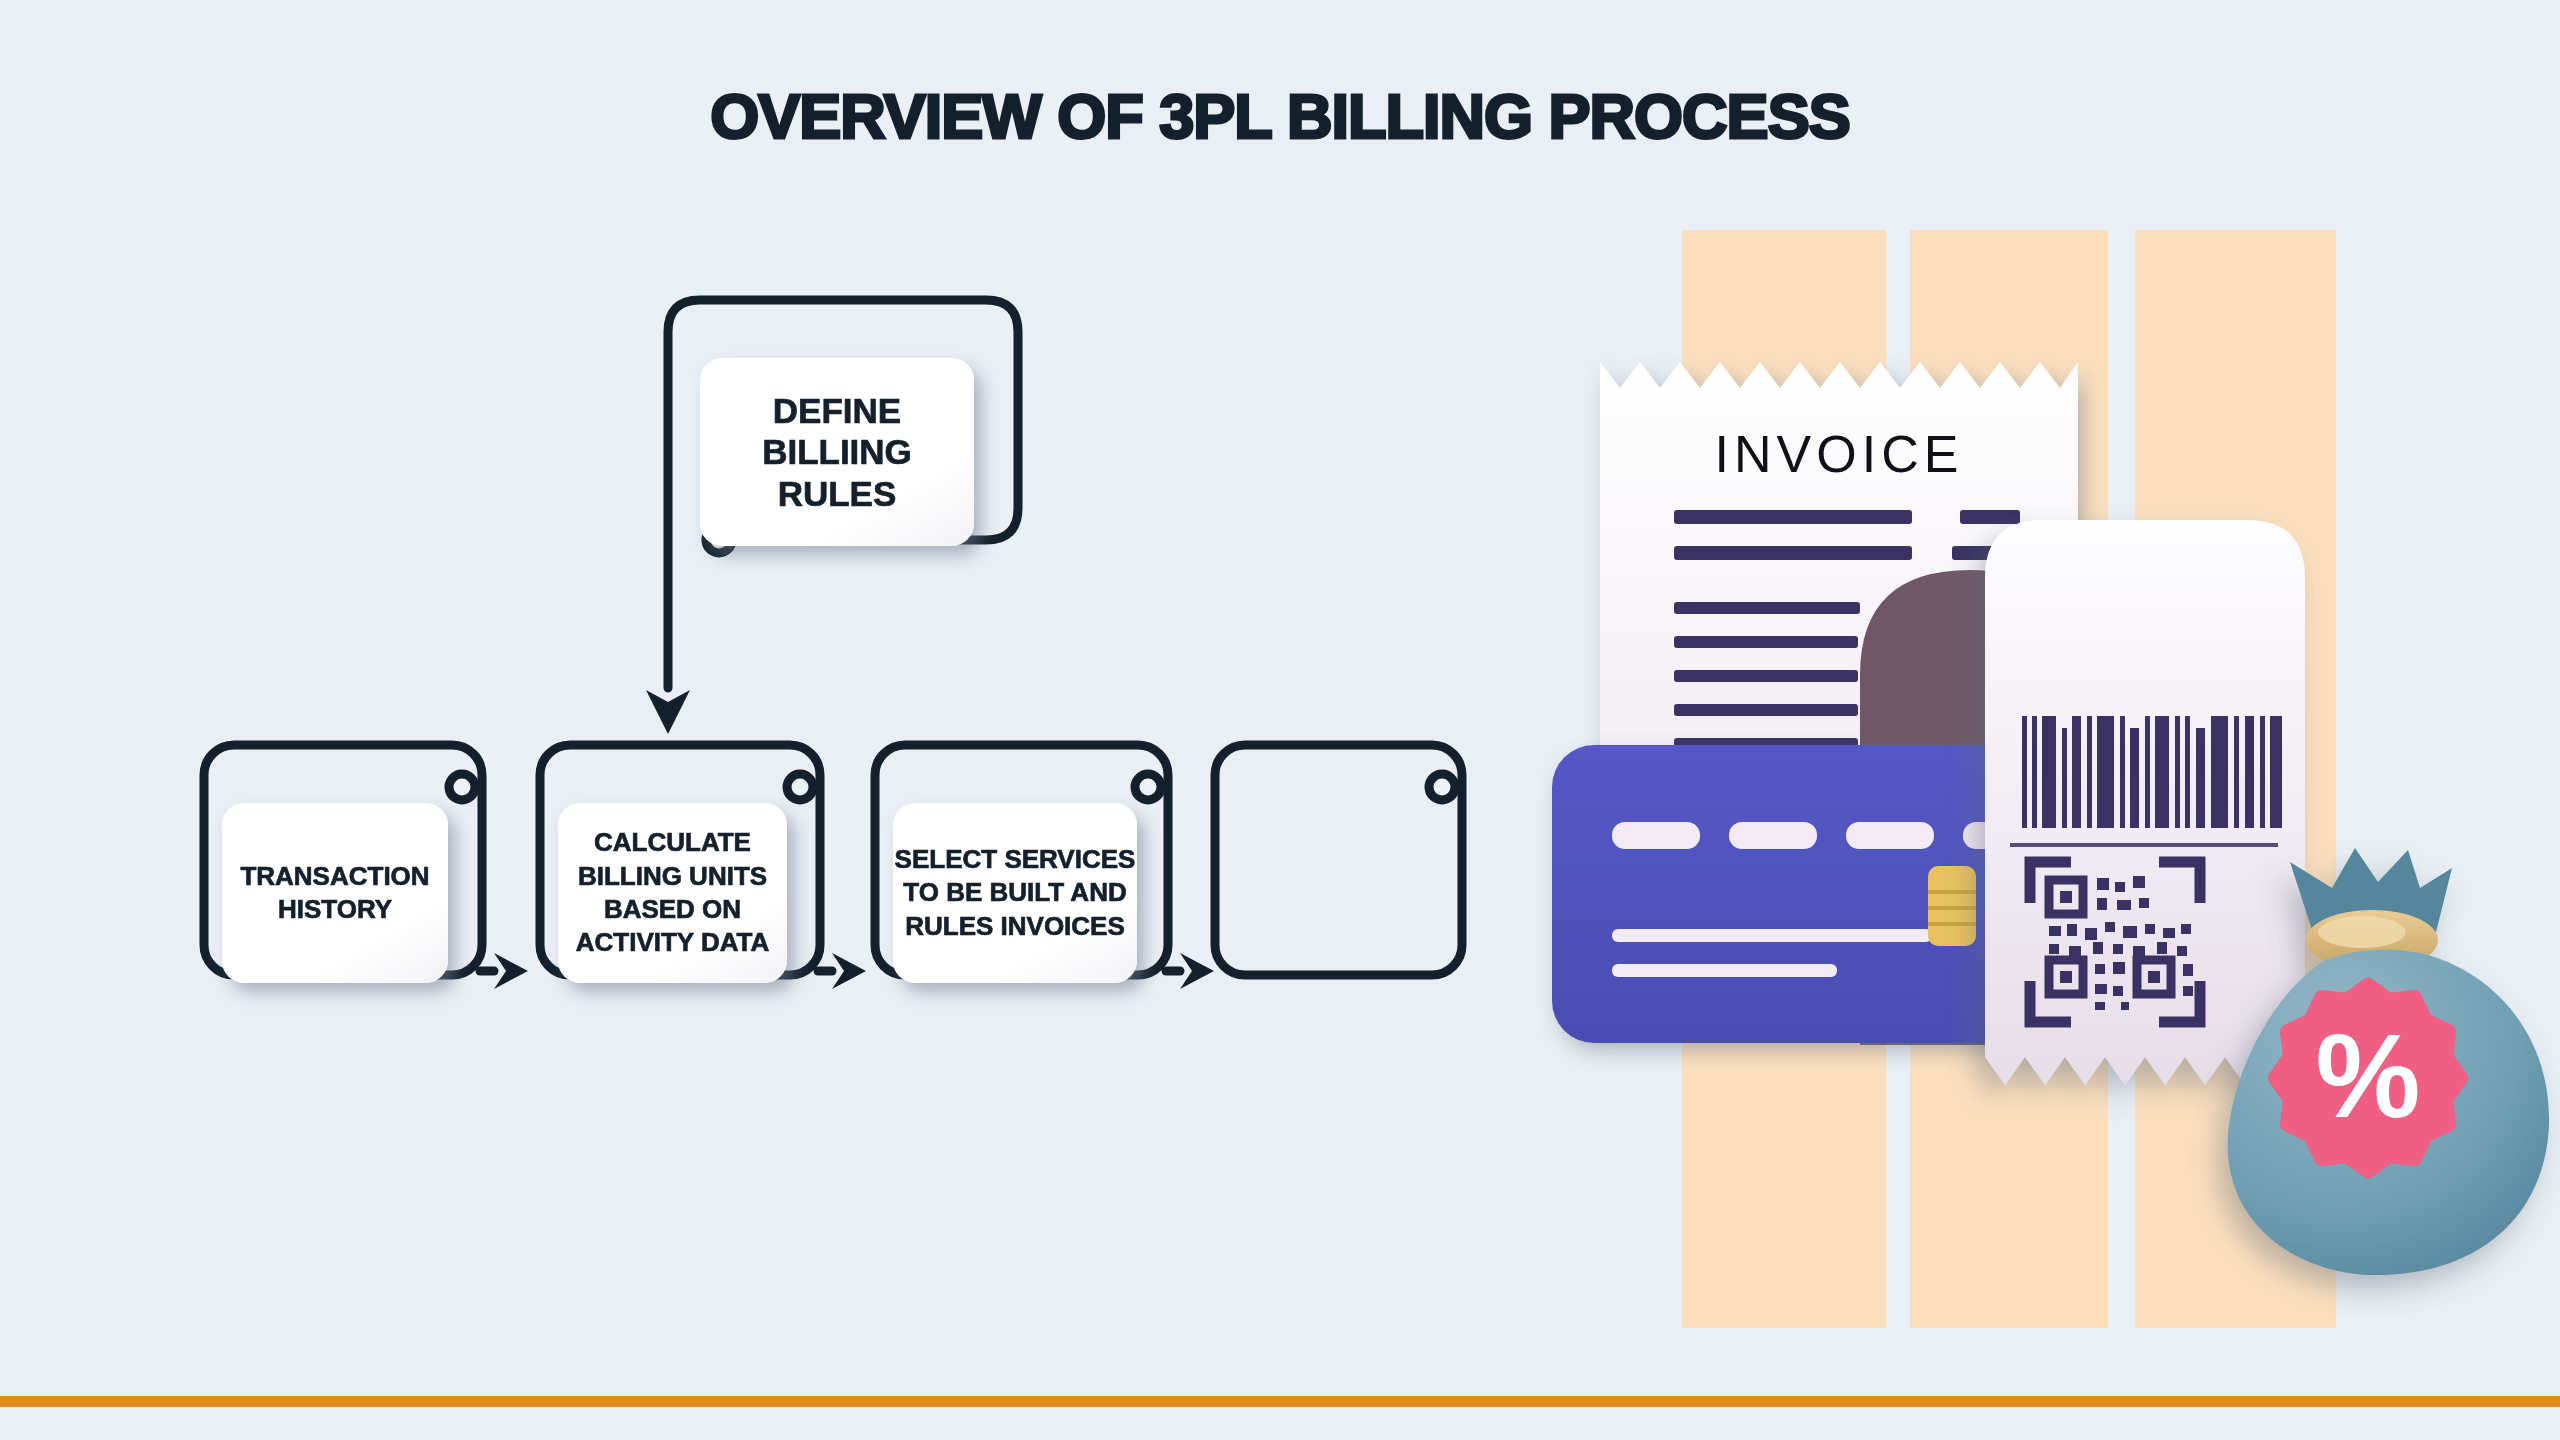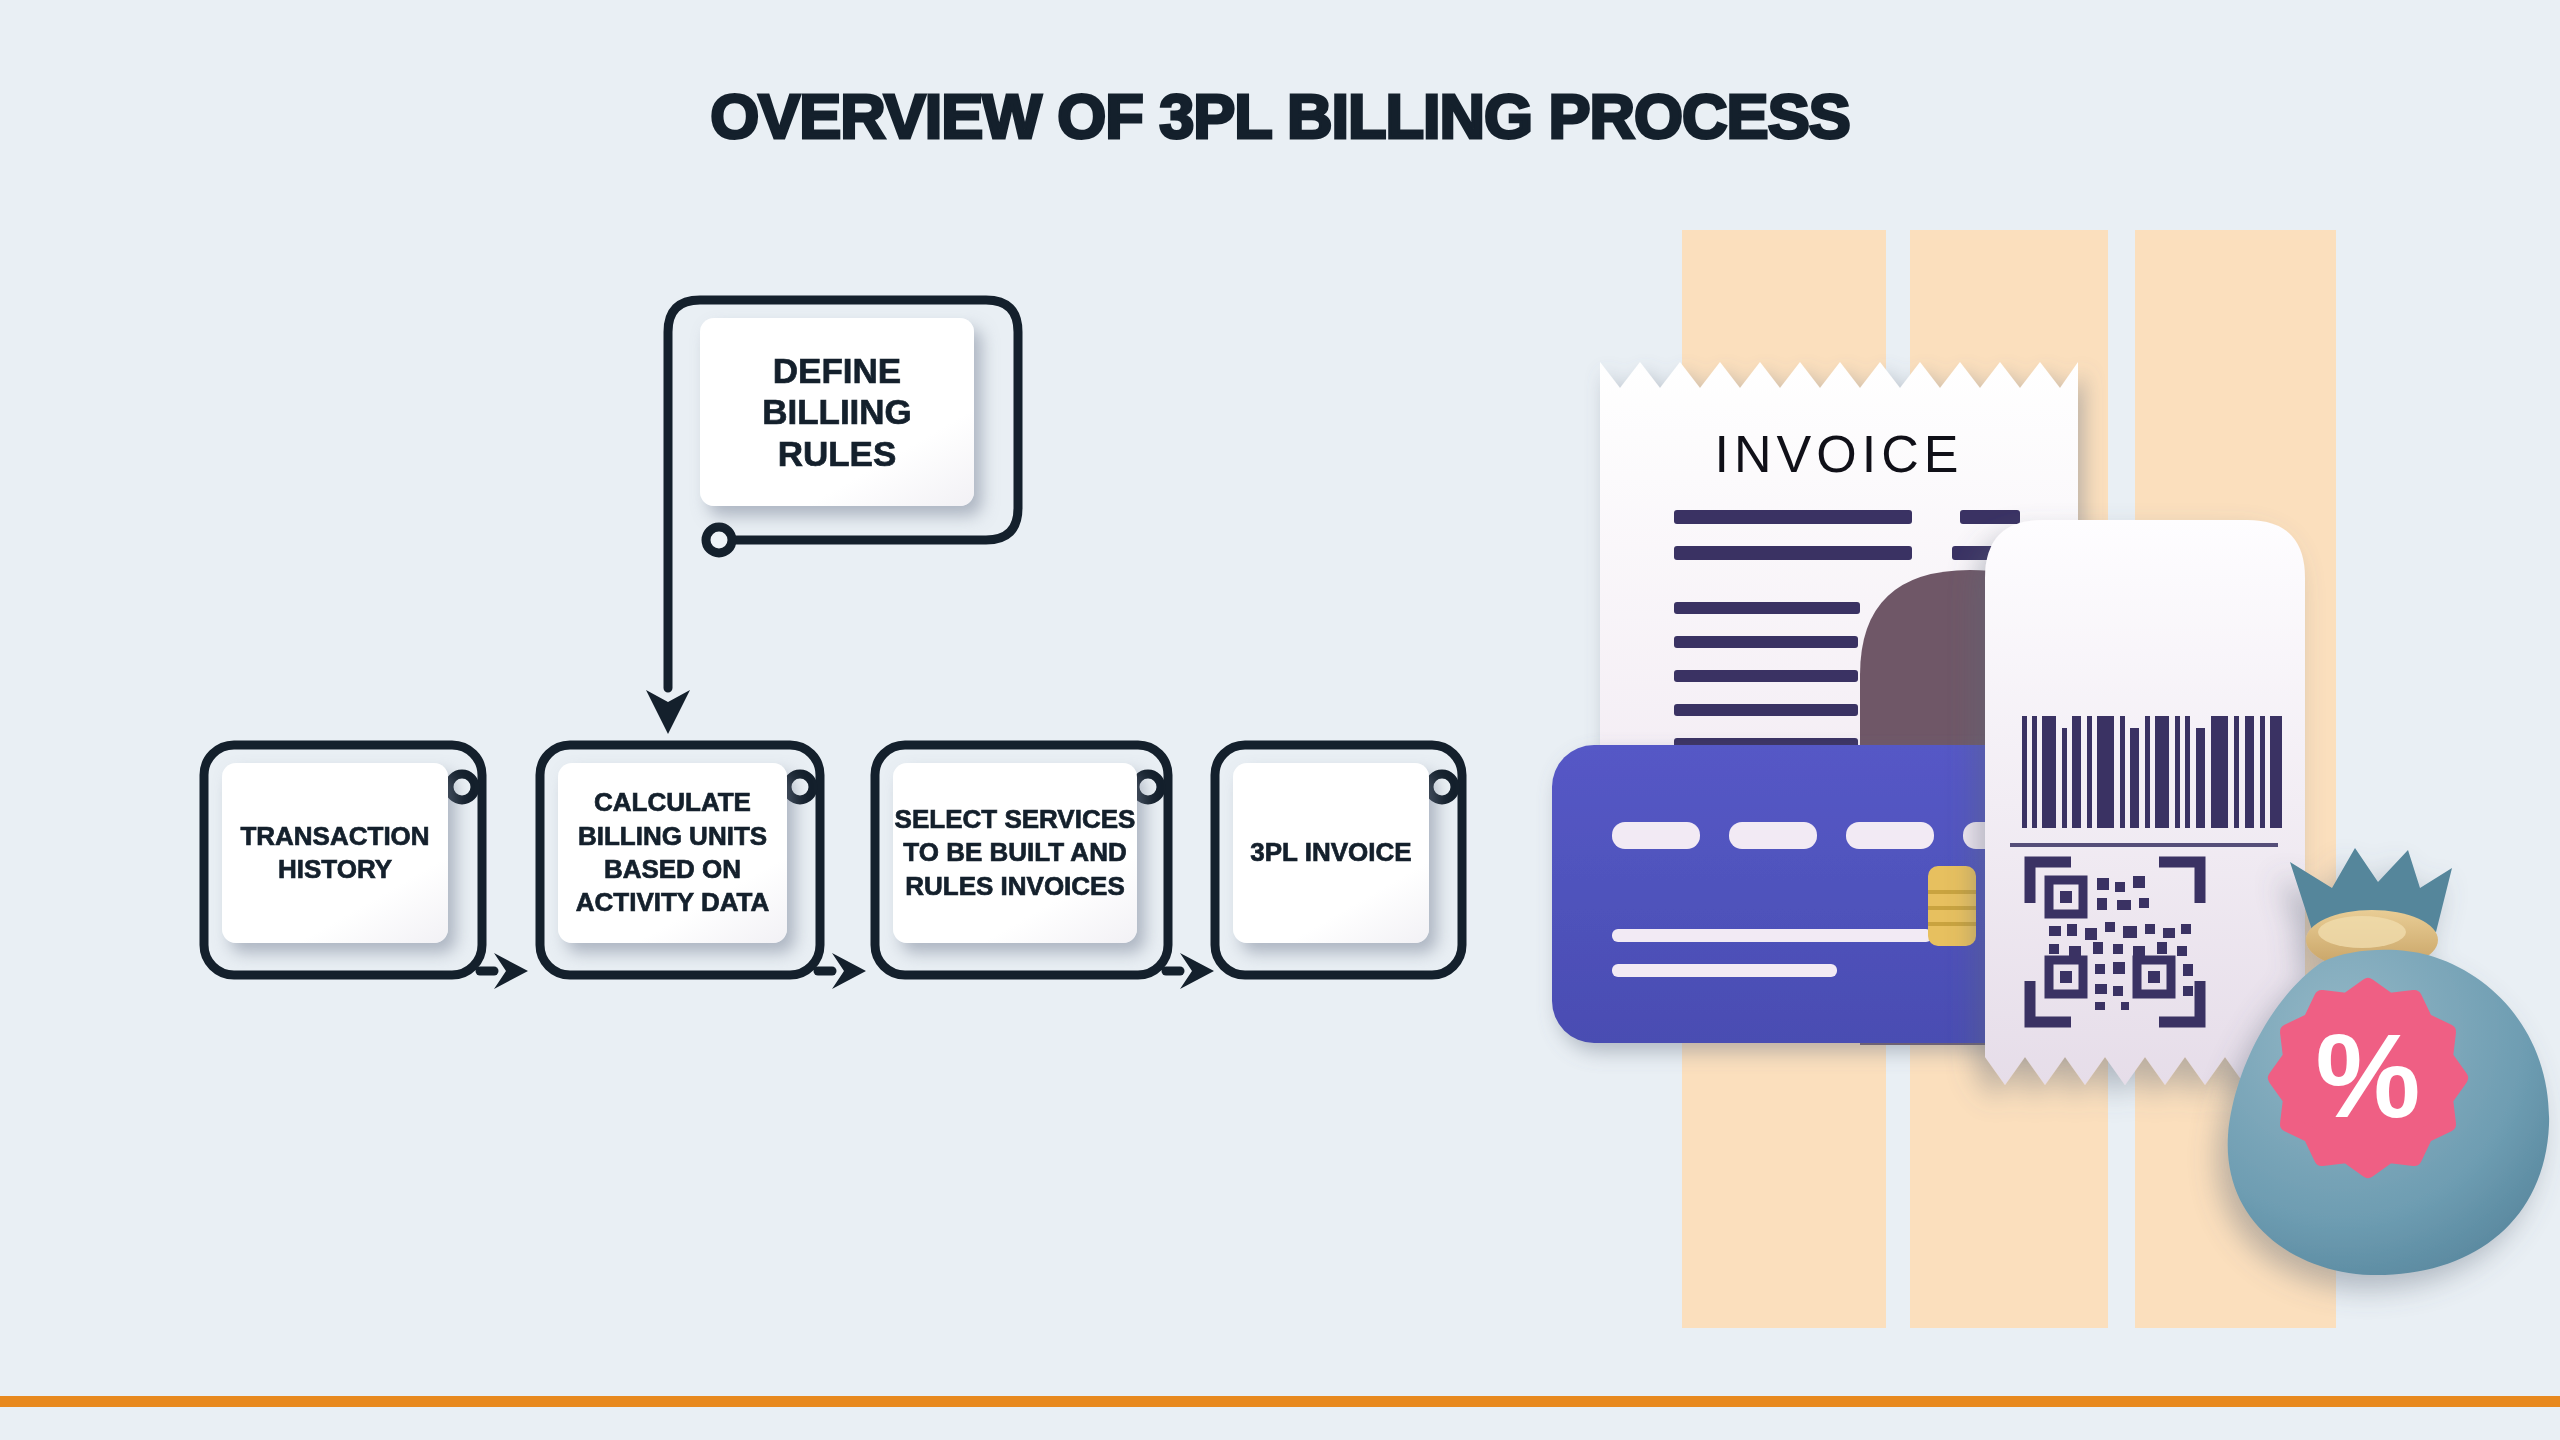--- a/index.html
+++ b/index.html
@@ -6,22 +6,22 @@
   .canvas{position:relative;width:2560px;height:1440px;background:#E9EFF4;overflow:hidden;
           font-family:"Liberation Sans",sans-serif;}
   
   .page-title{position:absolute;left:0;top:80px;width:2560px;margin:0;text-align:center;
       font-size:63px;font-weight:bold;letter-spacing:-1px;color:#14202C;
       -webkit-text-stroke:3px #14202C;}
   
   .gfx{position:absolute;left:0;top:0;width:2560px;height:1440px;}
   
   .node-card{position:absolute;background:linear-gradient(150deg,#ffffff 72%,#f2f1f5);
-      border-radius:14px;display:flex;align-items:center;justify-content:center;text-align:center;
-      box-shadow:8px 10px 16px rgba(115,125,145,.5);}
+      border-radius:22px;display:flex;align-items:center;justify-content:center;text-align:center;
+      box-shadow:8px 10px 16px rgba(115,125,145,.5);margin-top:40px;}
   .node-label{white-space:pre-line;color:#14202C;font-weight:bold;
       -webkit-text-stroke:.7px #14202C;}
   .lbl-lg{font-size:35px;line-height:1.18;}
   .lbl-sm{font-size:26px;line-height:1.28;}
   .card-define{left:700px;top:318px;width:274px;height:188px;}
   .card-1{left:222px;top:763px;width:226px;height:180px;}
   .card-2{left:558px;top:763px;width:229px;height:180px;}
   .card-3{left:893px;top:763px;width:244px;height:180px;}
   .card-4{left:1233px;top:763px;width:196px;height:180px;}
   
@@ -249,18 +249,15 @@
   </div>
   <div class="node-card card-1">
     <span class="node-label lbl-sm">TRANSACTION
 HISTORY</span>
   </div>
   <div class="node-card card-3">
     <span class="node-label lbl-sm">SELECT SERVICES
 TO BE BUILT AND
 RULES INVOICES</span>
   </div>
-  <div class="node-card card-4">
-    <span class="node-label lbl-sm">3PL INVOICE</span>
-  </div>
 
   <div class="accent-line"></div>
 </div>
 
 </body></html>

